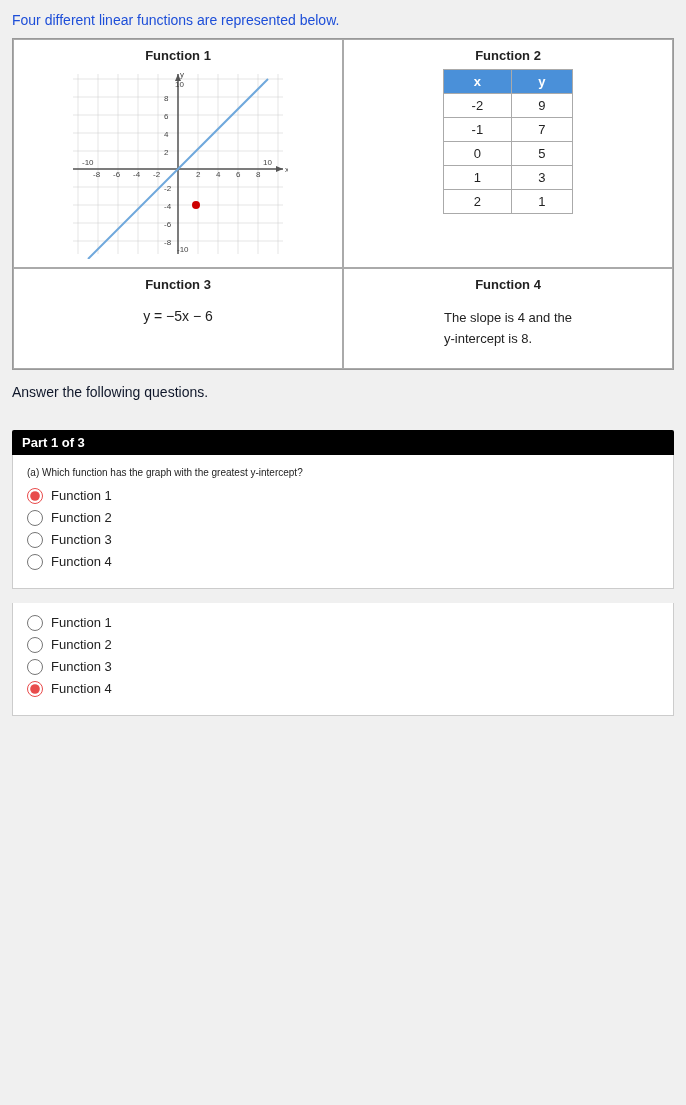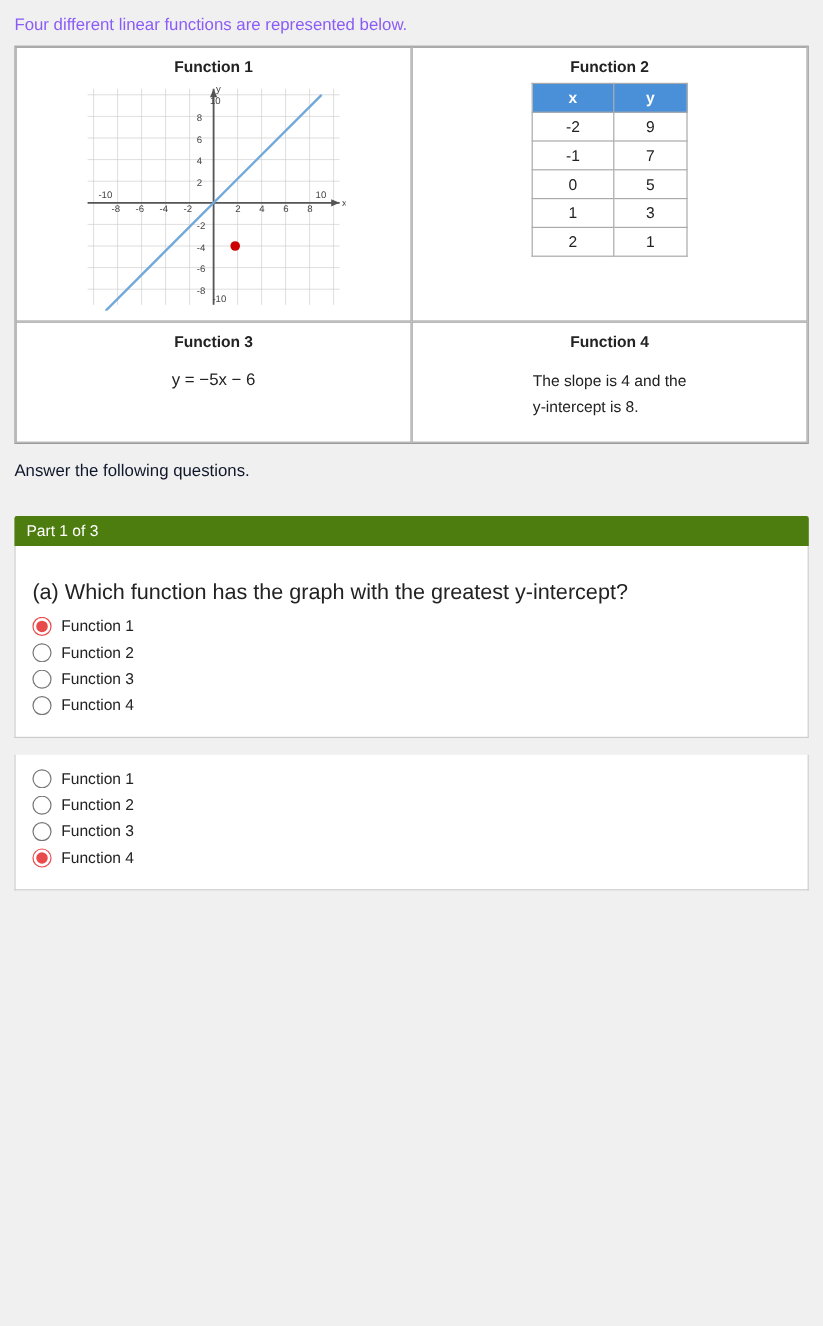--- a/index.html
+++ b/index.html
@@ -7,21 +7,21 @@
       font-family: Arial, sans-serif;
       background: #f0f0f0;
       font-size: 14px;
       color: #222;
       padding: 12px;
       width: 686px;
     }
     .intro-text {
       font-size: 14px;
       margin-bottom: 10px;
-      color: #8b5cf6;
+      color: #1d4ed8;
     }
     .functions-grid {
       display: grid;
       grid-template-columns: 1fr 1fr;
       border: 1px solid #999;
       background: #fff;
       margin-bottom: 14px;
     }
     .cell {
       border: 1px solid #aaa;
@@ -78,39 +78,38 @@
       padding: 10px 0;
       line-height: 1.6;
     }
     .answer-section {
       font-size: 14px;
       margin-bottom: 14px;
       color: #0f172a;
     }
     
     .part-header {
-      background: #4d7c0f;
+      background: #000000;
       color: #fff;
       padding: 5px 10px;
       font-size: 13px;
-      font-weight: normal;
+      font-weight: bold;
       border-radius: 2px 2px 0 0;
     }
     .part-body {
       background: #fff;
       padding: 12px 14px;
       margin-bottom: 14px;
       border: 1px solid #ccc;
       border-top: none;
     }
     .question-text {
-      font-size: 18px;
+      font-size: 10px;
       margin-bottom: 10px;
       color: #222;
-      margin-top: 16px;
     }
     .radio-option {
       display: flex;
       align-items: center;
       gap: 8px;
       margin-bottom: 6px;
       font-size: 13px;
       cursor: pointer;
     }
     .radio-option input[type="radio"] {

